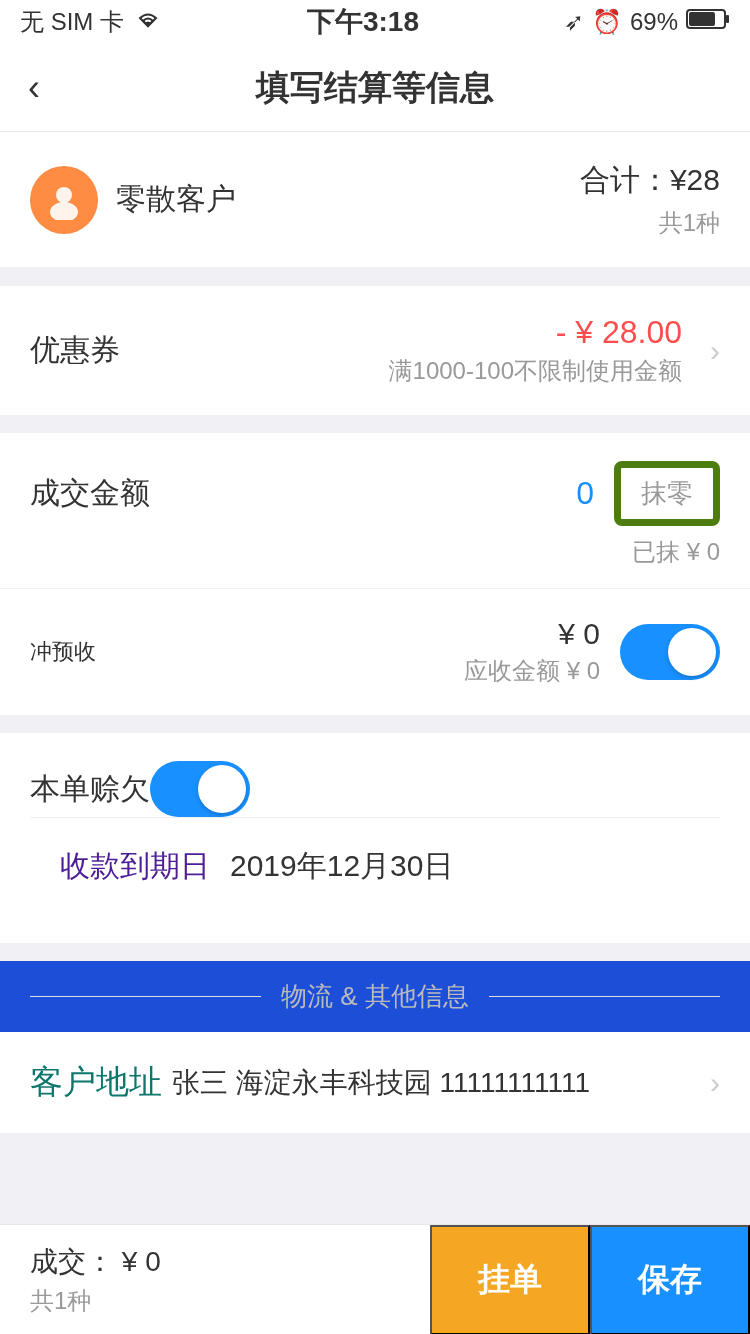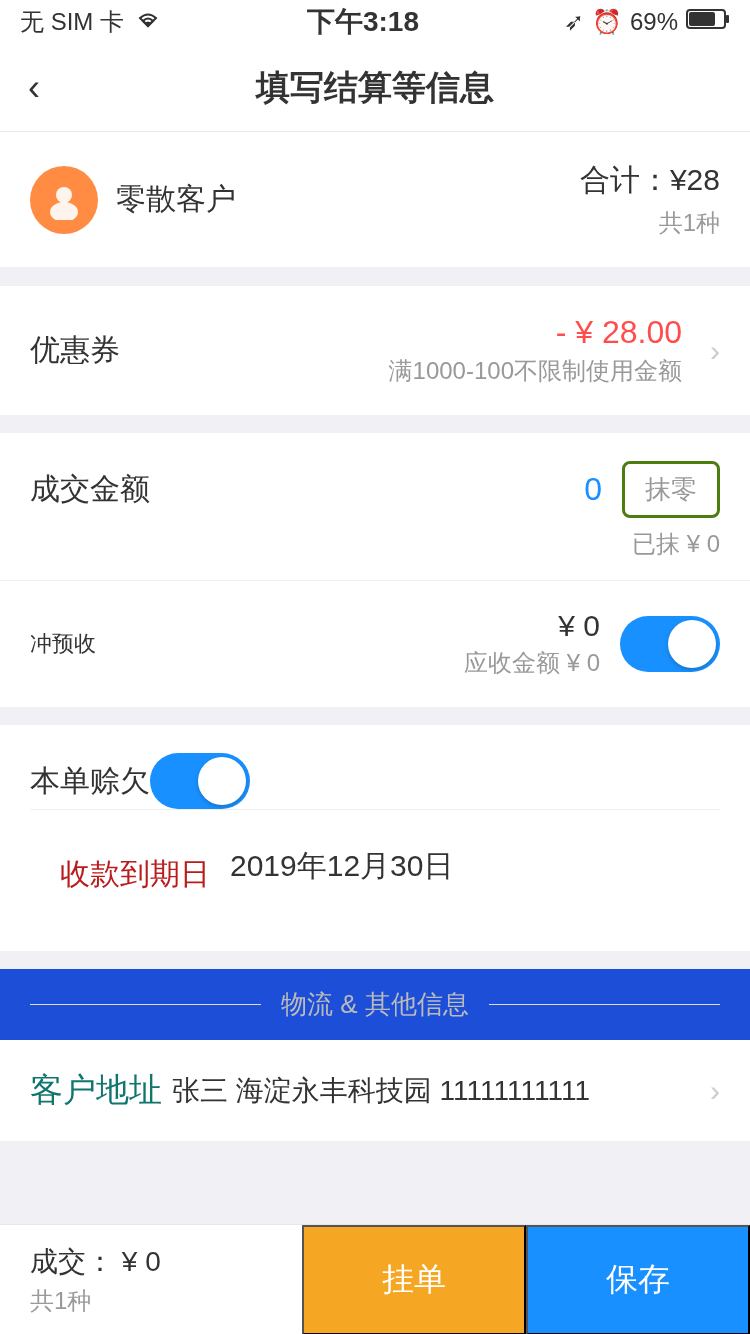--- a/index.html
+++ b/index.html
@@ -155,21 +155,21 @@
       display: flex;
       align-items: center;
       gap: 20px;
     }
     .amount-value {
       font-size: 32px;
       color: #1890ff;
       font-weight: 500;
     }
     .round-zero-btn {
-      border: 3px solid #4d7c0f;
+      border: 7px solid #4d7c0f;
       border-radius: 8px;
       padding: 8px 20px;
       font-size: 26px;
       color: #999;
       background: #fff;
       cursor: pointer;
     }
     .amount-sub {
       text-align: right;
       font-size: 24px;
@@ -254,22 +254,21 @@
       padding: 28px 30px;
       border-top: 1px solid #f0f0f0;
     }
     .duedate-row {
       display: flex;
       align-items: center;
       gap: 20px;
     }
     .duedate-label {
       font-size: 30px;
-      color: #b91c1c;
-      margin-top: 16px;
+      color: #4c1d95;
     }
     .duedate-value {
       font-size: 30px;
       color: #333;
     }
     .logistics-label {
       font-size: 26px;
       color: #bbb;
     }
     .logistics-divider {
@@ -325,27 +324,27 @@
     .bottom-deal {
       font-size: 28px;
       color: #333;
     }
     .bottom-count {
       font-size: 24px;
       color: #999;
       margin-top: 4px;
     }
     .bottom-btn {
-      width: 224px;
+      width: 160px;
       height: 110px;
       display: flex;
       align-items: center;
       justify-content: center;
       font-size: 32px;
-      font-weight: 400;
+      font-weight: 700;
       color: #fff;
       cursor: pointer;
     }
     .btn-pending {
       background: #f5a623;
     }
     .btn-save {
       background: #1890ff;
     }
 

